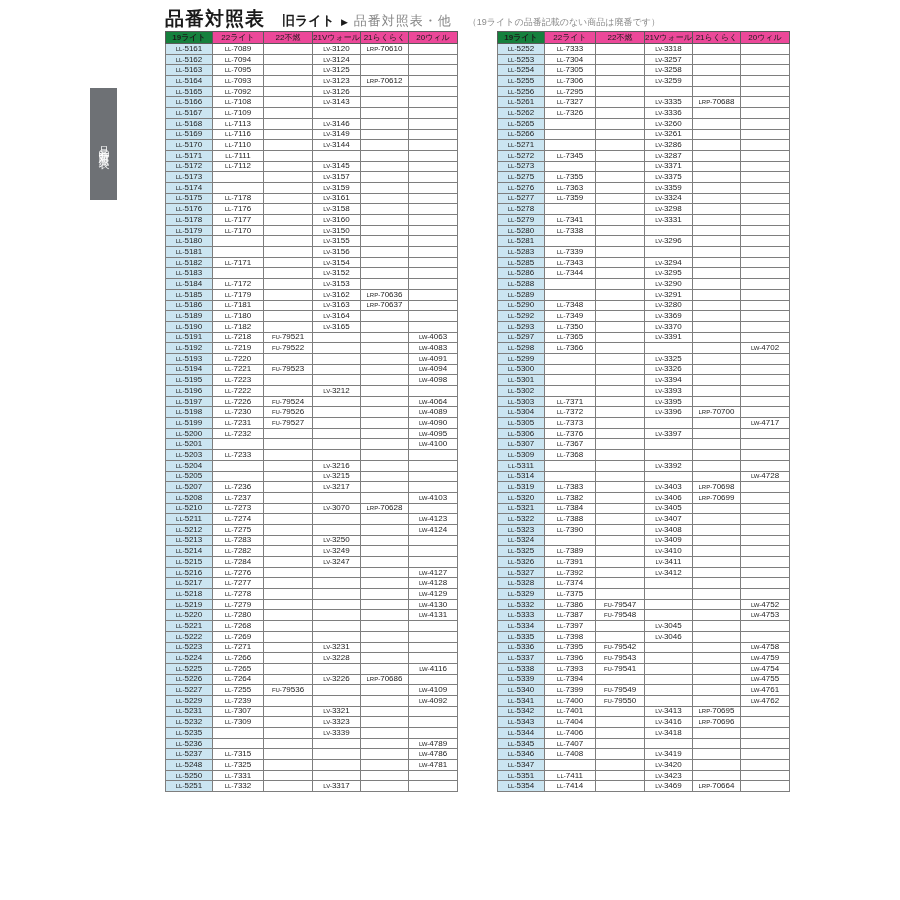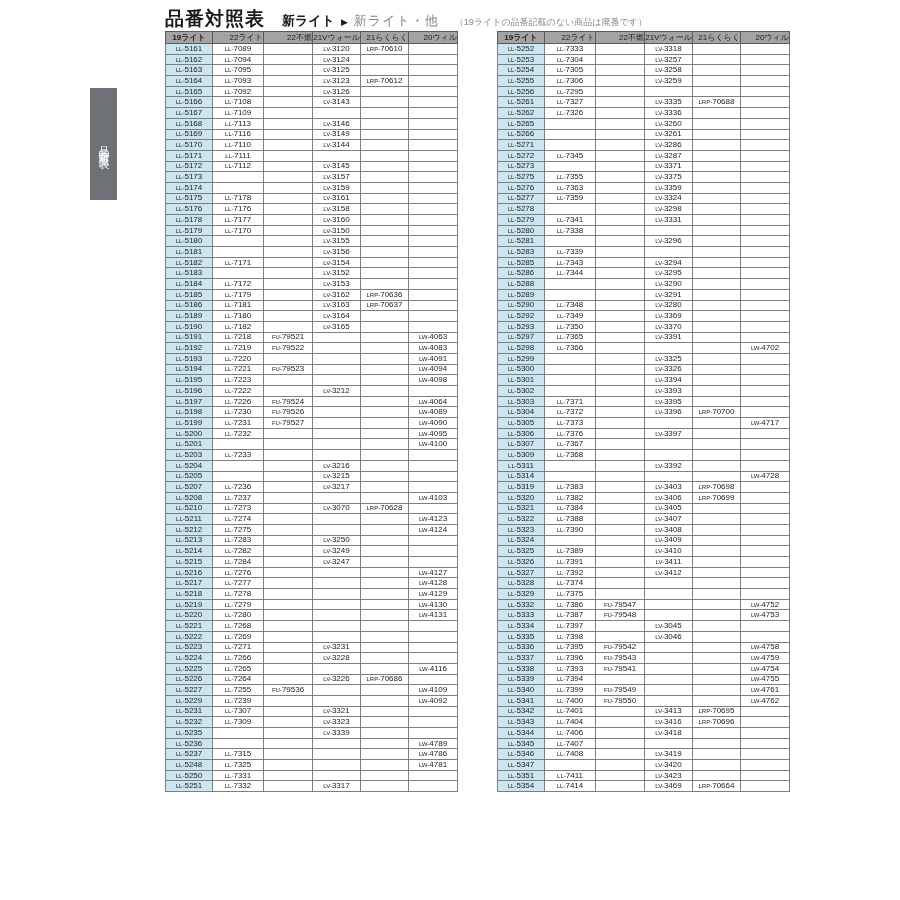--- a/index.html
+++ b/index.html
@@ -18,37 +18,37 @@
   .sub-arrow { font-size:9px; color:#1a1a1a; margin:0 6px; }
   .sub-new { font-size:13px; color:#858585; letter-spacing:1px; }
   .sub-note { font-size:9px; color:#8a8a8a; margin-left:16px; }
 
   table.cmp { position:absolute; top:31px; border-collapse:collapse; table-layout:fixed;
     border:1.5px solid #3c3c3c; }
   #left-table { left:165px; }
   #right-table { left:497px; }
   table.cmp th { height:12px; padding:0; border:1px solid #5a5a5a; font-size:8px;
     line-height:1; color:#1c1c1c; text-align:center; font-weight:normal; overflow:hidden; white-space:nowrap; }
-  table.cmp th.c0 { background:#a3a3a3; font-weight:bold; }
-  table.cmp th.cg { background:#a3a3a3;text-align:right; }
+  table.cmp th.c0 { background:#15803d; font-weight:bold; }
+  table.cmp th.cg { background:#ec4899; }
   table.cmp td { height:10.7px; padding:0; border:1px solid #7e7e7e; font-size:8px;
     line-height:1; color:#222222; text-align:center; overflow:hidden; white-space:nowrap; }
   table.cmp td.c0 { background:#cbe5f1; }
   .pfx { font-size:6px; }
 </style>
 </head>
 <body>
 
 <div class="sidebar-tab">品番対照表</div>
 
 <div class="header-bar">
   <span class="page-title">品番対照表</span>
-  <span class="sub-old">新ライト</span>
+  <span class="sub-old">旧ライト</span>
   <span class="sub-arrow">▶</span>
-  <span class="sub-new">新ライト・他</span>
+  <span class="sub-new">品番対照表・他</span>
   <span class="sub-note">（19ライトの品番記載のない商品は廃番です）</span>
 </div>
 
 <table class="cmp" id="left-table">
   <colgroup>
     <col style="width:47px">
       <col style="width:51px">
       <col style="width:49px">
     <col style="width:48px">
       <col style="width:48px">

